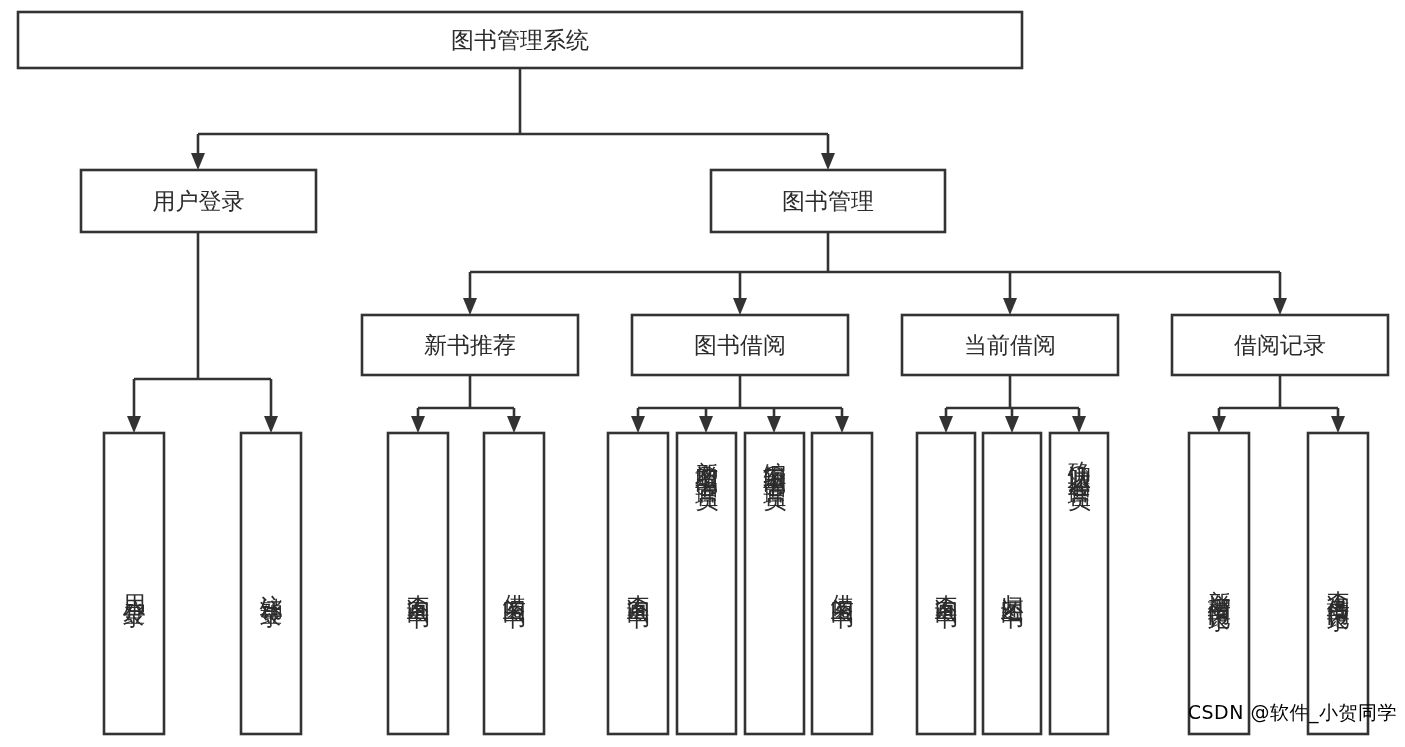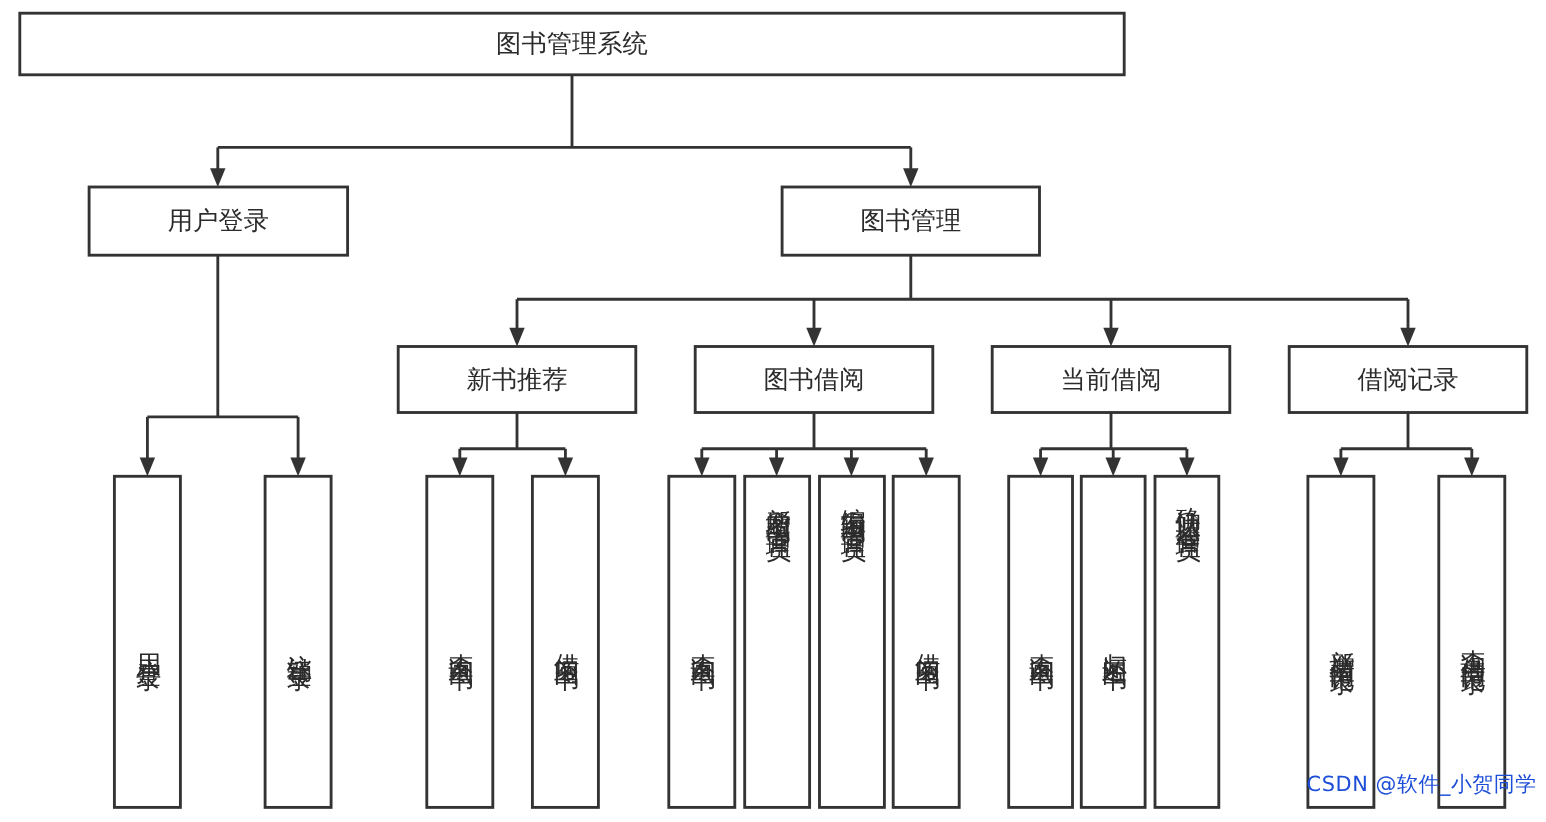--- a/index.html
+++ b/index.html
@@ -60,21 +60,21 @@
     white-space: nowrap;
     text-align: center;
     pointer-events: none;
   }
   .watermark {
     position: absolute;
     right: 8px;
     bottom: 4px;
     font-family: "DejaVu Sans", "Liberation Sans", sans-serif;
     font-size: 19px;
-    color: #1d4ed8;
+    color: #000000;
     white-space: nowrap;
     letter-spacing: 0.5px;
   }
 </style>
 </head>
 <body>
 
 <div id="diagram-root">
 
   <svg id="tree-svg" viewBox="0 0 1405 747">

